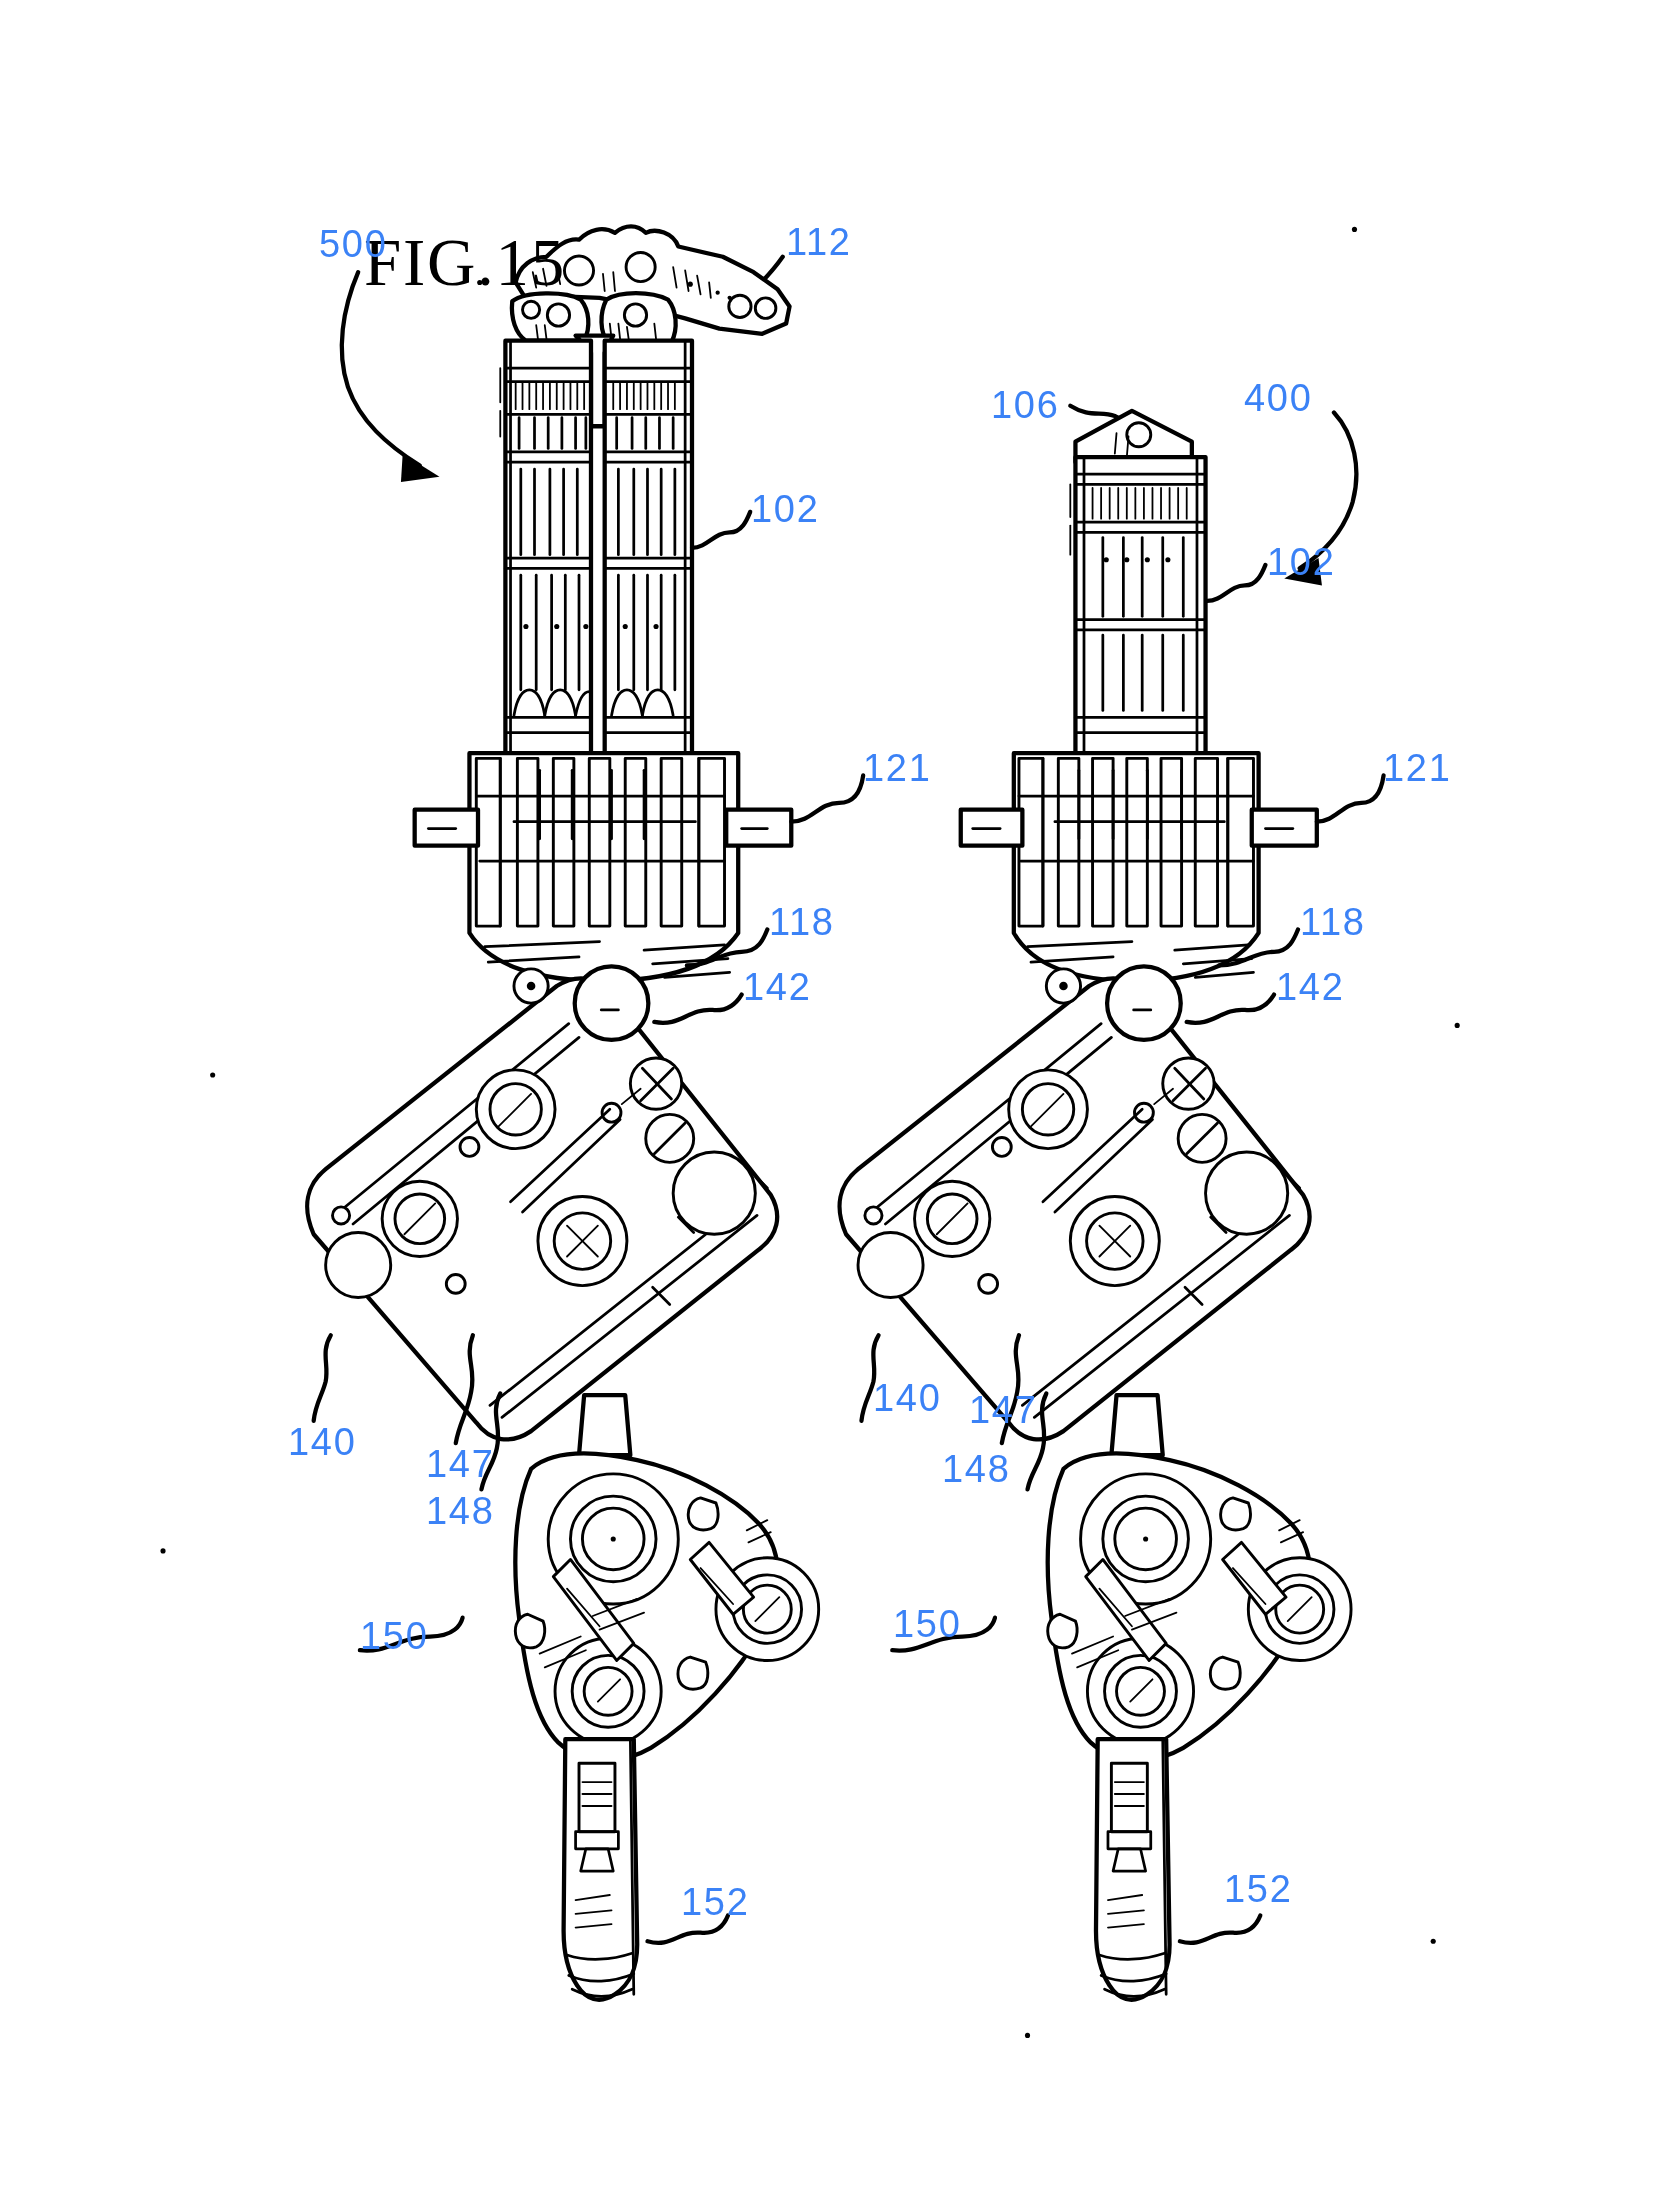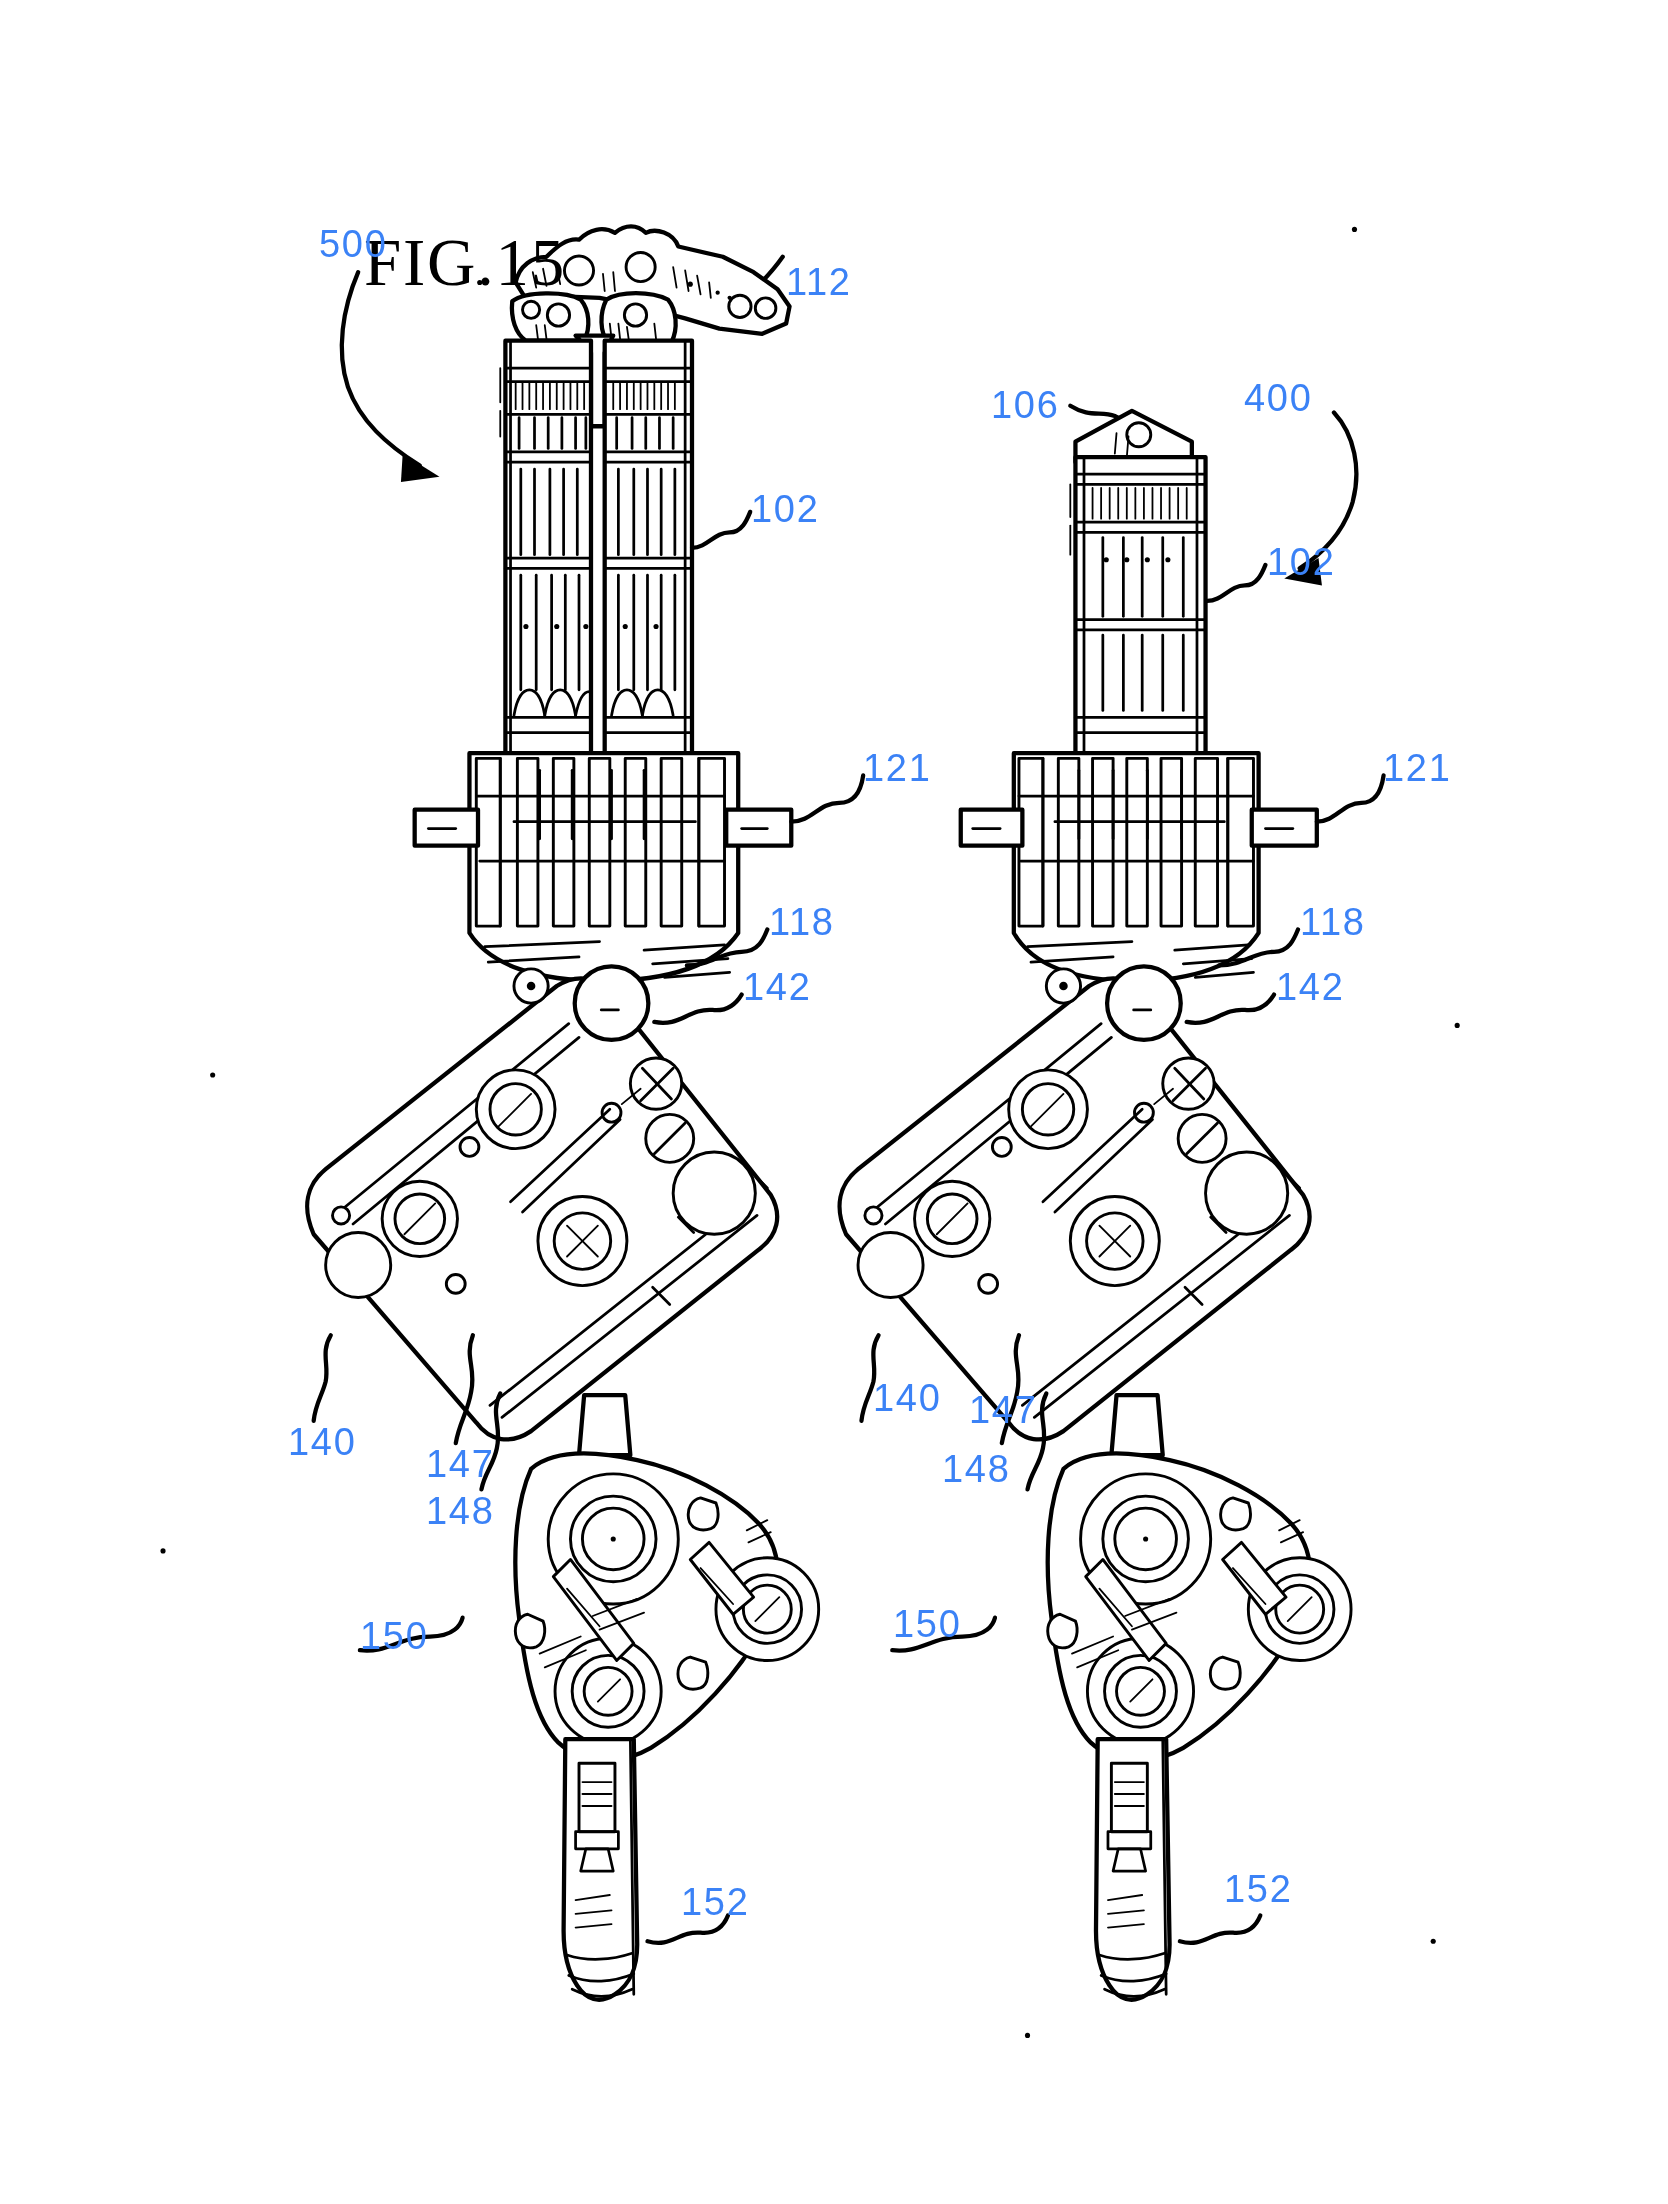--- a/index.html
+++ b/index.html
@@ -605,21 +605,21 @@
       <circle class="speck" cx="1702" cy="1198" r="3"></circle>
       <circle class="speck" cx="1674" cy="2268" r="3"></circle>
       <circle class="speck" cx="1200" cy="2378" r="3"></circle>
     </g>
 
   </svg>
 
   <div class="fig-title" style="left:364px; top:224px;">FIG.15</div>
 
   <div class="ref-label" style="left:319px; top:223px;">500</div>
-  <div class="ref-label" style="left:786px; top:221px;margin-top:40px;">112</div>
+  <div class="ref-label" style="left:786px; top:221px;">112</div>
   <div class="ref-label" style="left:751px; top:488px;">102</div>
   <div class="ref-label" style="left:863px; top:747px;">121</div>
   <div class="ref-label" style="left:769px; top:901px;">118</div>
   <div class="ref-label" style="left:743px; top:966px;">142</div>
   <div class="ref-label" style="left:288px; top:1421px;">140</div>
   <div class="ref-label" style="left:426px; top:1443px;">147</div>
   <div class="ref-label" style="left:426px; top:1490px;">148</div>
   <div class="ref-label" style="left:360px; top:1615px;">150</div>
   <div class="ref-label" style="left:681px; top:1881px;">152</div>
 

